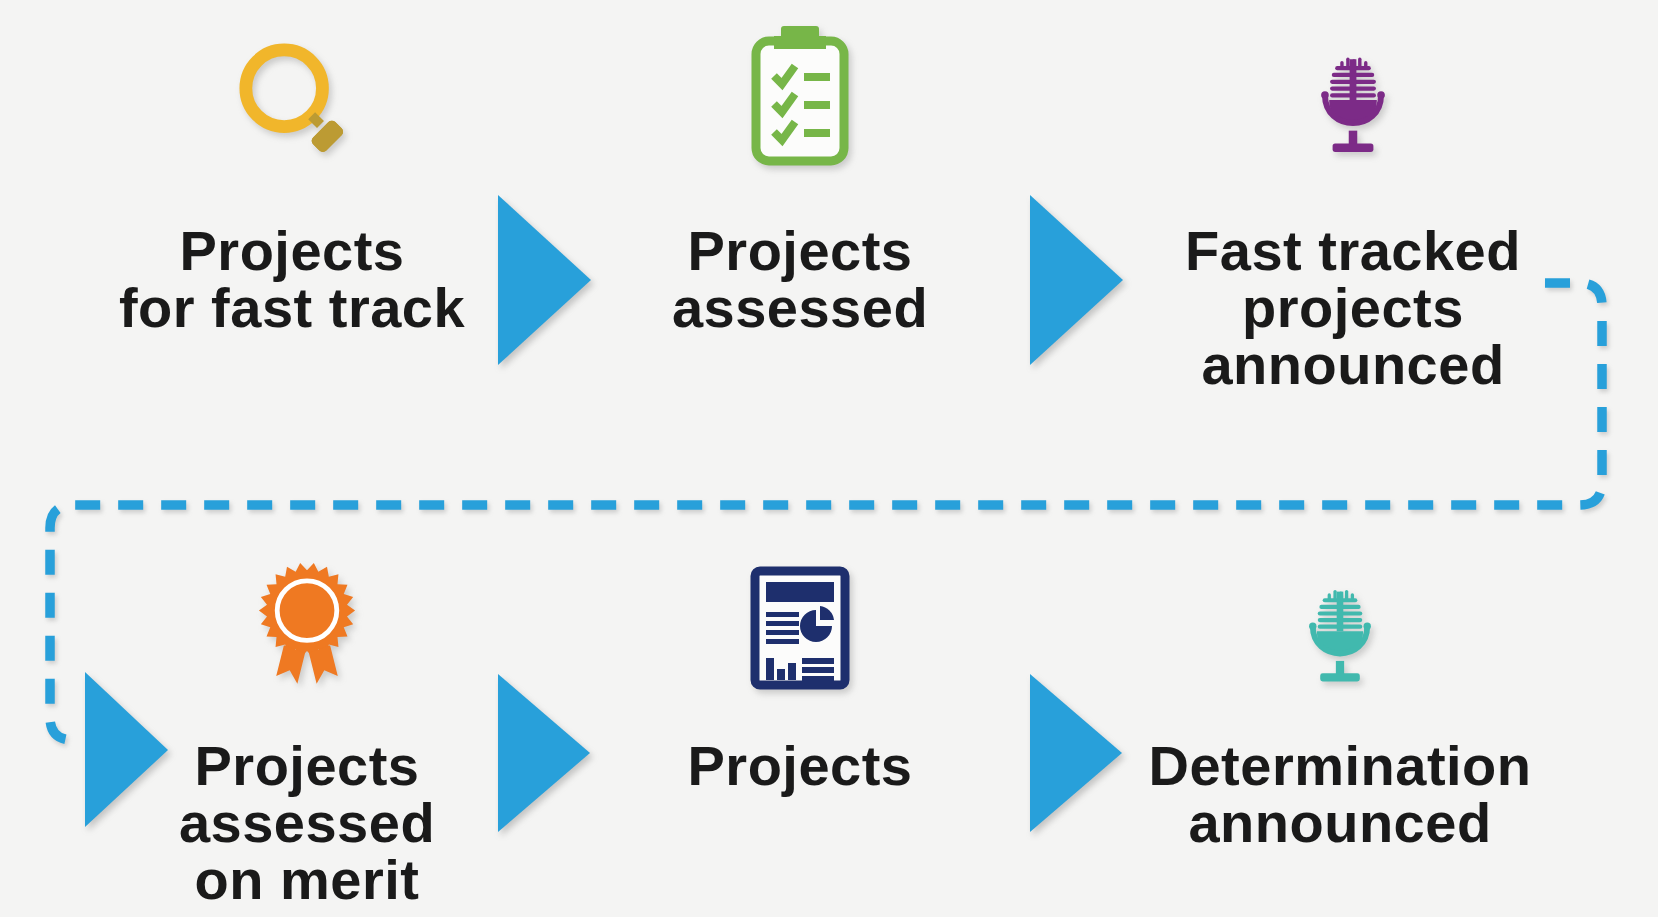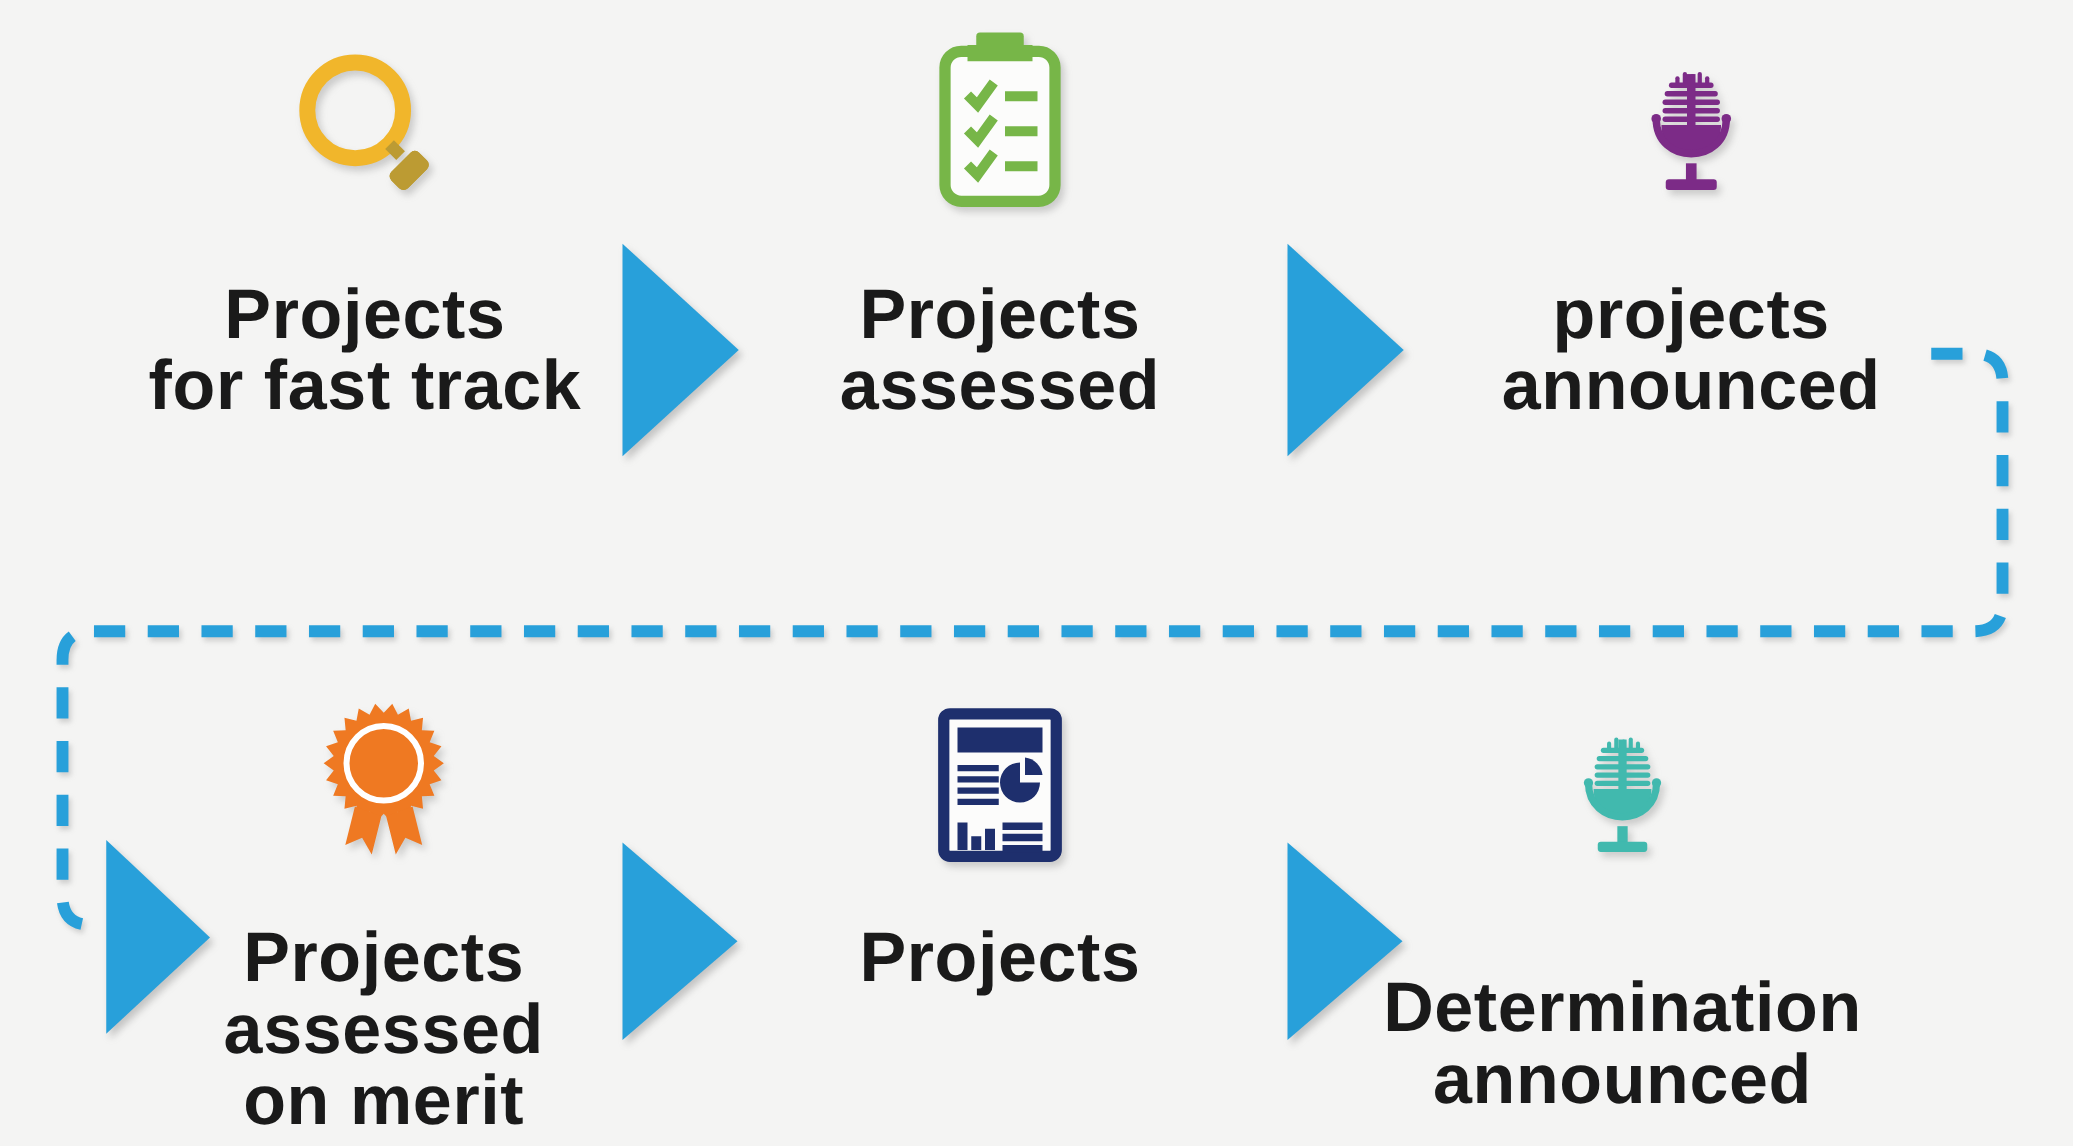--- a/index.html
+++ b/index.html
@@ -29,21 +29,21 @@
     font-size:56px; line-height:57px; letter-spacing:0.5px; white-space:nowrap;
   }
   .label span { display:block; }
 
   
   .s1 { left:62px;   top:42px;  }  .s1 .label { margin-top:62px; }
   .s2 { left:570px;  top:24px;  }  .s2 .label { margin-top:56px; }
   .s3 { left:1123px; top:50px;  }  .s3 .label { margin-top:60px; }
   .s4 { left:77px;   top:562px; }  .s4 .label { margin-top:47px; }
   .s5 { left:570px;  top:566px; }  .s5 .label { margin-top:47px; }
-  .s6 { left:1068px; top:582px;gap:40px; }  .s6 .label { margin-top:45px; }
+  .s6 { left:1110px; top:582px; }  .s6 .label { margin-top:45px; }
 </style>
 </head>
 <body>
 
 <div class="canvas">
 
   <svg class="connector-layer" viewBox="0 0 1658 917" xmlns="http://www.w3.org/2000/svg">
     <path class="dashed" d="M1545 283 H1579 Q1602 283 1602 306 V482 Q1602 505 1579 505 H73 Q50 505 50 528 V717 Q50 740 73 740 H82"></path>
     <polygon class="arrow" points="498,195 498,365 591,280"></polygon>
     <polygon class="arrow" points="1030,195 1030,365 1123,280"></polygon>
@@ -101,20 +101,21 @@
         <rect x="36" y="4" width="8" height="48"></rect>
         <path d="M12 52 H68 V54 A28 26 0 0 1 12 54 Z"></path>
         <circle cx="7" cy="46" r="4.5"></circle>
         <circle cx="73" cy="46" r="4.5"></circle>
         <rect x="35" y="88" width="10" height="16"></rect>
         <rect x="16" y="103" width="48" height="10" rx="3"></rect>
       </g>
       <path d="M7 46 C7 90 73 90 73 46" stroke="currentColor" stroke-width="7" fill="none"></path>
     </svg>
     <div class="label">
+      <span>Fast tracked</span>
       <span>projects</span>
       <span>announced</span>
     </div>
   </div>
 
   <div class="step s4">
     <svg class="icon" width="100" height="128" viewBox="0 0 104 132">
       <polygon class="rosette" fill="var(--orange)" points="102.0,50.0 93.6,56.0 100.0,64.1 90.2,67.4 94.1,77.0 83.7,77.5 84.7,87.8 74.7,85.3 72.8,95.5 63.8,90.3 59.1,99.5 52.0,92.0 44.9,99.5 40.2,90.3 31.2,95.5 29.3,85.3 19.3,87.8 20.3,77.5 9.9,77.0 13.8,67.4 4.0,64.1 10.4,56.0 2.0,50.0 10.4,44.0 4.0,35.9 13.8,32.6 9.9,23.0 20.3,22.5 19.3,12.2 29.3,14.7 31.2,4.5 40.2,9.7 44.9,0.5 52.0,8.0 59.1,0.5 63.8,9.7 72.8,4.5 74.7,14.7 84.7,12.2 83.7,22.5 94.1,23.0 90.2,32.6 100.0,35.9 93.6,44.0"></polygon>
       <circle cx="52" cy="50" r="31" fill="none" stroke="#FFFFFF" stroke-width="5"></circle>
       <polygon points="28,86 50,94 42,126 34,112 20,118" fill="var(--orange)"></polygon>

